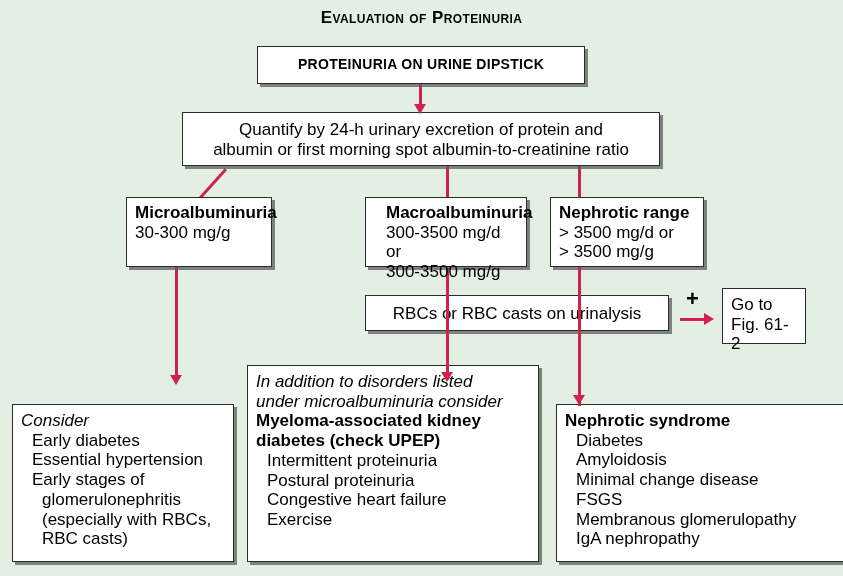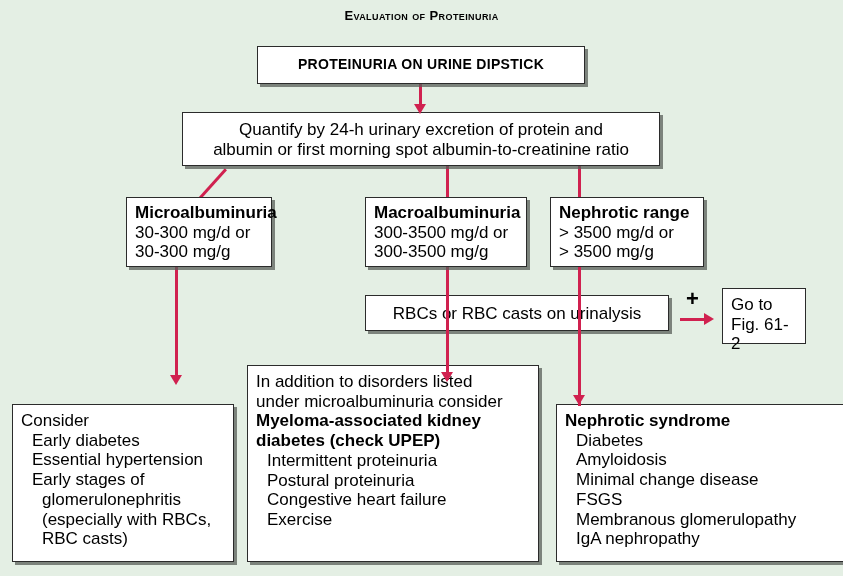--- a/index.html
+++ b/index.html
@@ -20,21 +20,21 @@
     height: 576px;
   }
 
   
   .title {
     position: absolute;
     left: 0;
     top: 8px;
     width: 843px;
     text-align: center;
-    font-size: 13px;
+    font-size: 17px;
     font-weight: bold;
     font-variant: small-caps;
     letter-spacing: .4px;
   }
 
   
   .box {
     position: absolute;
     background: #ffffff;
     border: 1.5px solid #2b2b2b;
@@ -46,21 +46,21 @@
     box-shadow: none;
     border-width: 1.5px;
   }
   .box .inner {
     padding: 5px 8px;
     font-size: 17px;
     line-height: 1.16;
   }
   .ctr { text-align: center; }
   .b   { font-weight: bold; }
-  .i   { }
+  .i   { font-style: italic; }
 
   
   .capsbox .inner {
     font-weight: bold;
     font-size: 14px;
     letter-spacing: .3px;
     text-align: center;
   }
 
   
@@ -141,26 +141,25 @@
 
   <div class="diag" style="left:198px; top:198px; width:40px; height:3px; transform: rotate(-48deg);"></div>
 
   <div class="vline" style="left:446px; top:166px; height:32px;"></div>
 
   <div class="vline" style="left:578px; top:166px; height:32px;"></div>
 
   <div class="box" style="left:126px; top:197px; width:146px; height:70px;">
     <div class="inner">
       <div class="b">Microalbuminuria</div>
-      <div>30-300 mg/d or</div>
       <div>30-300 mg/g</div>
     </div>
   </div>
 
-  <div class="box" style="left:365px; top:197px; width:162px; height:70px;">
+  <div class="box" style="left:365px; top:197px; width:162px; height:70px;padding-left:12px;">
     <div class="inner">
       <div class="b">Macroalbuminuria</div>
       <div>300-3500 mg/d or</div>
       <div>300-3500 mg/g</div>
     </div>
   </div>
 
   <div class="box" style="left:550px; top:197px; width:154px; height:70px;">
     <div class="inner">
       <div class="b">Nephrotic range</div>

